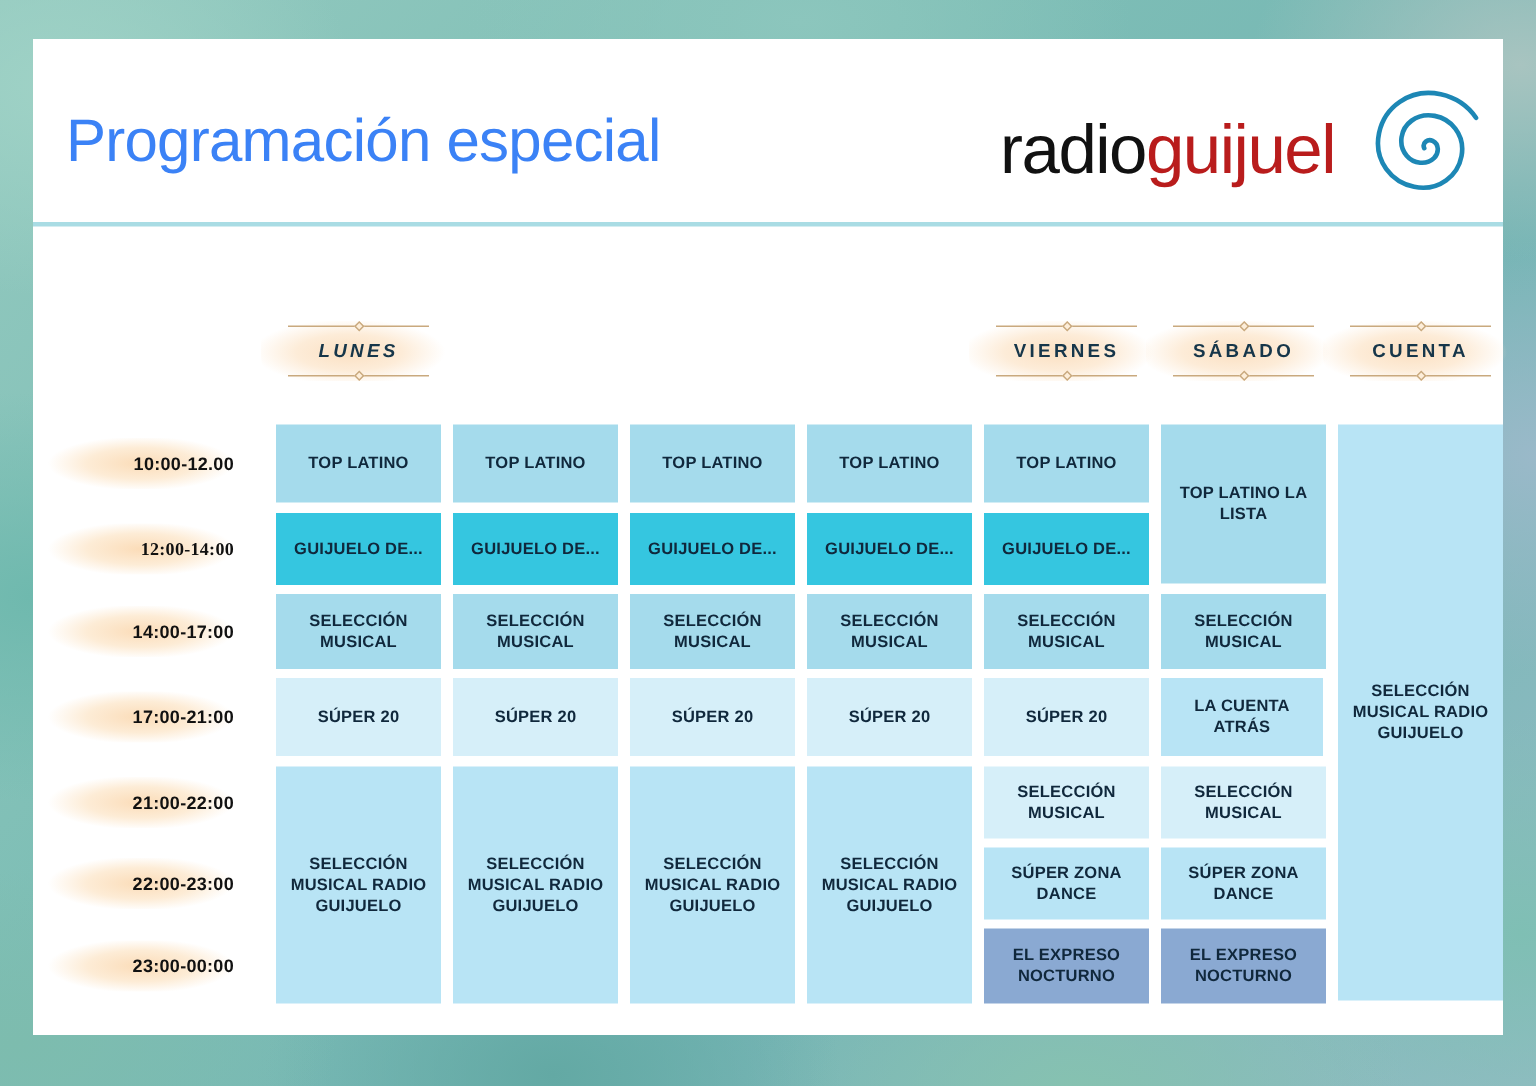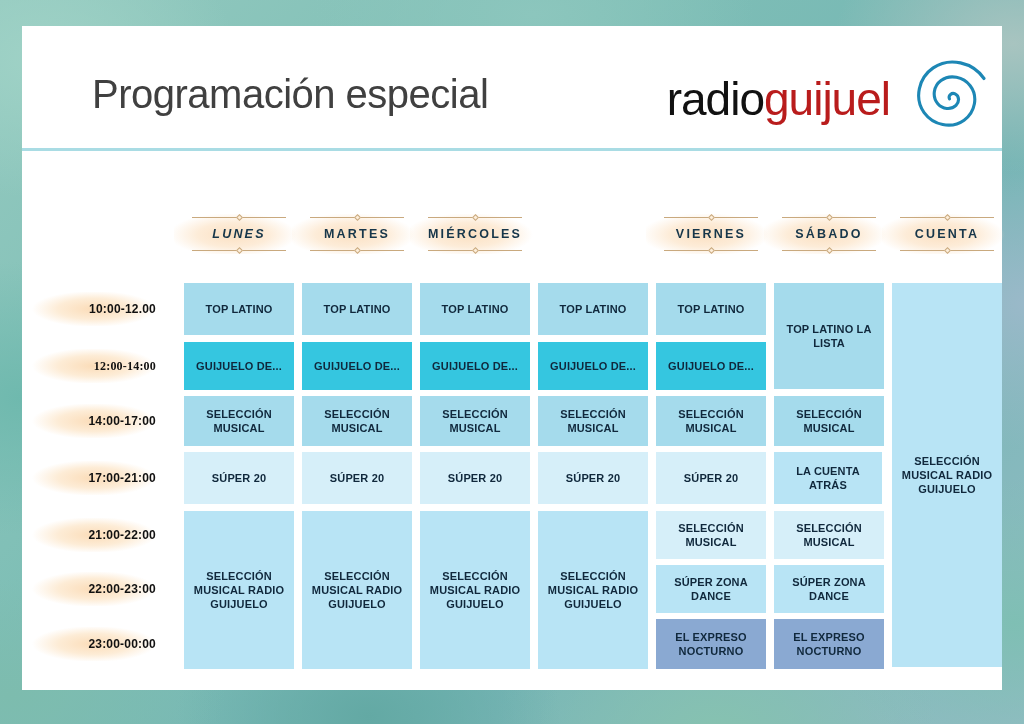--- a/index.html
+++ b/index.html
@@ -45,23 +45,22 @@
     left: 0; top: 0;
     width: 980px; height: 122px;
   }
   #page-title {
     position: absolute;
     left: 22px;
     top: 46px;
     font-size: 40px;
     font-weight: 400;
     letter-spacing: -0.5px;
-    color: #404040;
+    color: #3b82f6;
     white-space: nowrap;
-    margin-left: 48px;
   }
   #logo {
     position: absolute;
     right: 6px;
     top: 34px;
     display: flex;
     align-items: center;
   }
   #logo-text {
     font-size: 46px;
@@ -208,36 +207,20 @@
     <div id="grid">
       <div id="day-row">
           <div class="day-chip" style="left: 158px; font-style: italic;">
             <div class="day-wash"></div>
             <div class="day-rule top"></div>
             <div class="day-diamond top"></div>
             <div class="day-rule bot"></div>
             <div class="day-diamond bot"></div>
             <div class="day-label">LUNES</div>
           </div>
-          <div class="day-chip" style="left: 276px;">
-            <div class="day-wash"></div>
-            <div class="day-rule top"></div>
-            <div class="day-diamond top"></div>
-            <div class="day-rule bot"></div>
-            <div class="day-diamond bot"></div>
-            <div class="day-label">MARTES</div>
-          </div>
-          <div class="day-chip" style="left: 394px;">
-            <div class="day-wash"></div>
-            <div class="day-rule top"></div>
-            <div class="day-diamond top"></div>
-            <div class="day-rule bot"></div>
-            <div class="day-diamond bot"></div>
-            <div class="day-label">MIÉRCOLES</div>
-          </div>
           <div class="day-chip" style="left: 630px;">
             <div class="day-wash"></div>
             <div class="day-rule top"></div>
             <div class="day-diamond top"></div>
             <div class="day-rule bot"></div>
             <div class="day-diamond bot"></div>
             <div class="day-label">VIERNES</div>
           </div>
           <div class="day-chip" style="left: 748px;">
             <div class="day-wash"></div>

